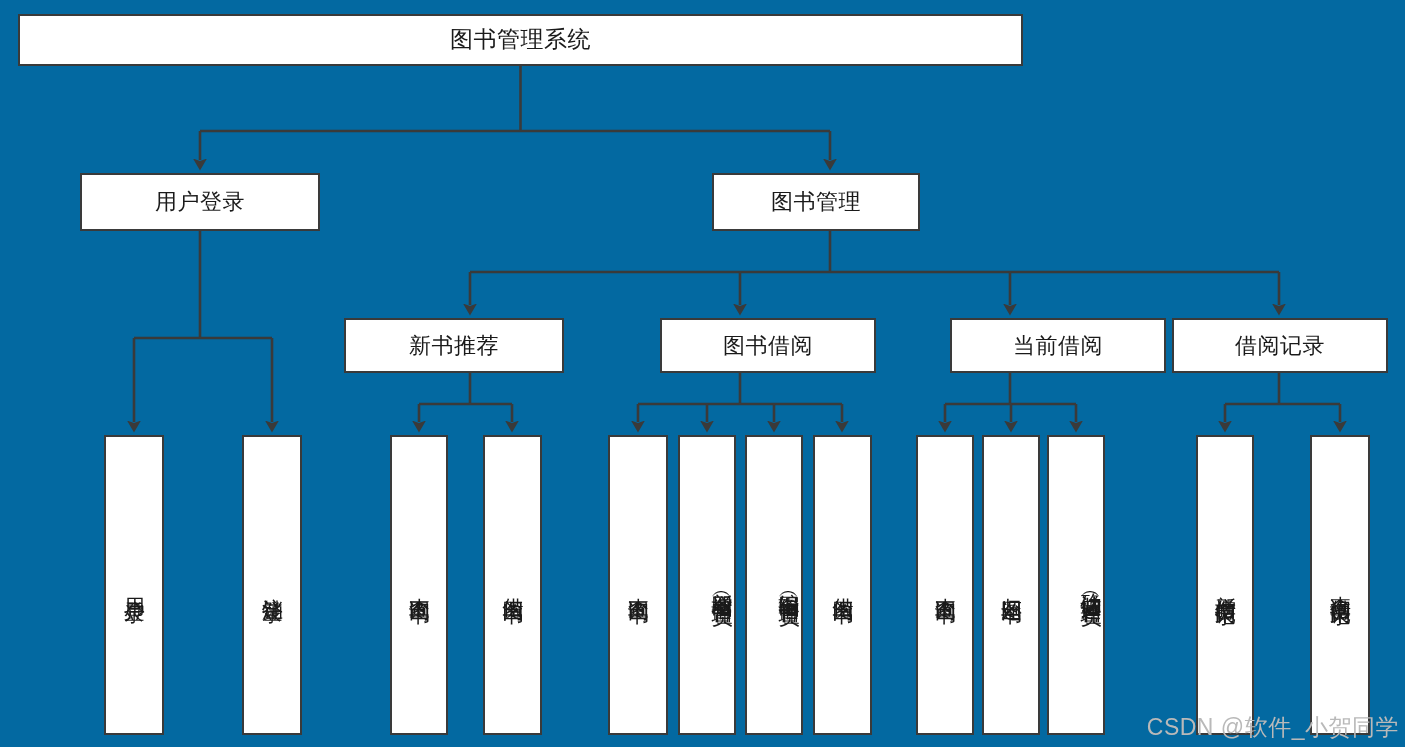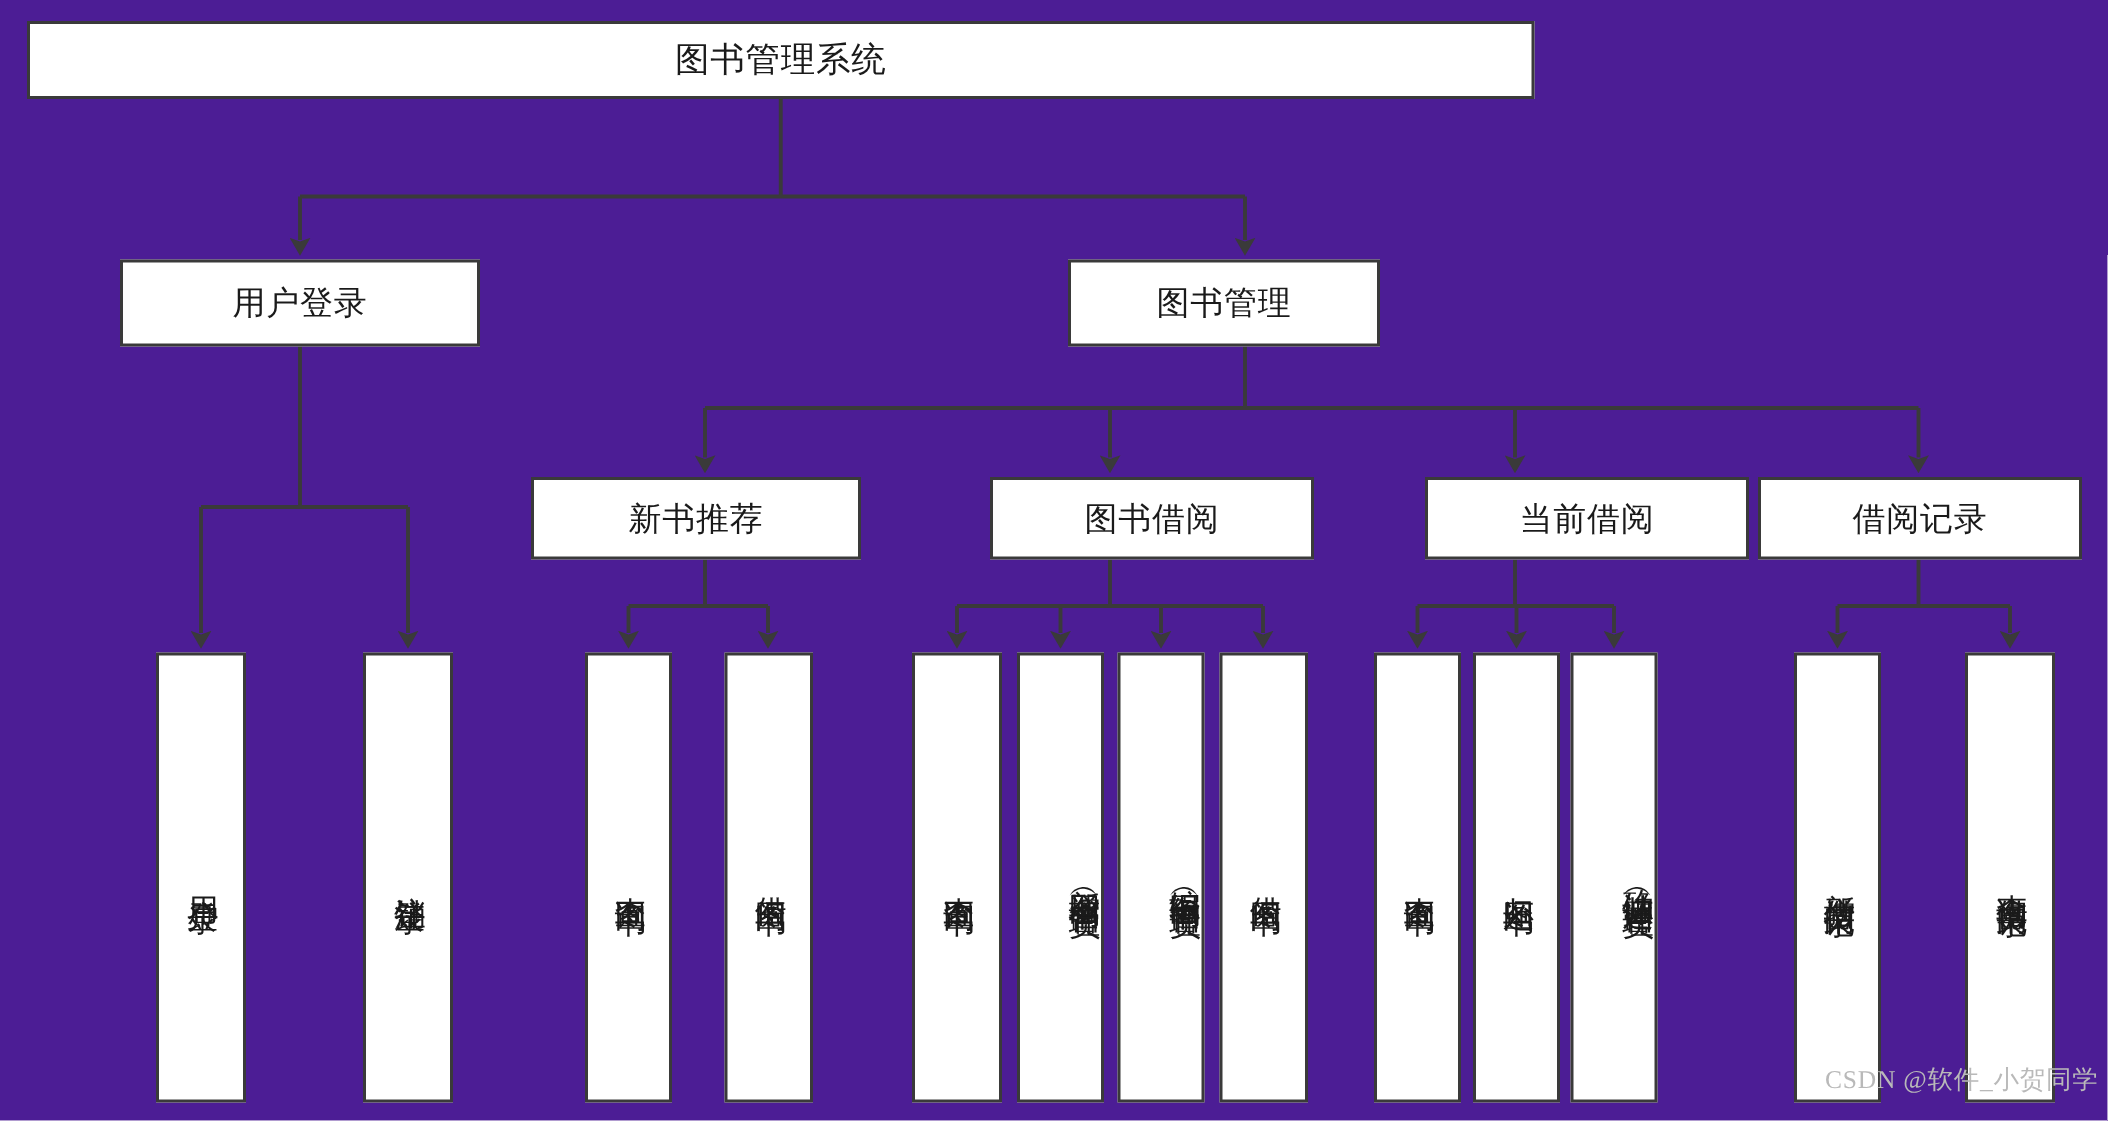--- a/index.html
+++ b/index.html
@@ -7,21 +7,21 @@
     padding: 0;
     background: #ffffff;
   }
   body {
     font-family: "Liberation Sans", "DejaVu Sans", sans-serif;
   }
   #canvas {
     position: relative;
     width: 1405px;
     height: 747px;
-    background: #4c1d95;
+    background: #0369a1;
     overflow: hidden;
   }
   svg.wires {
     position: absolute;
     left: 0;
     top: 0;
     width: 1405px;
     height: 747px;
     pointer-events: none;
   }
@@ -50,26 +50,25 @@
   }
   .node.v.mid {
     align-items: center;
   }
   .node.root {
     font-size: 23px;
   }
   .watermark {
     position: absolute;
     right: 6px;
-    bottom: 16px;
-    font-size: 17px;
+    bottom: 4px;
+    font-size: 23px;
     color: #b9b9b9;
     letter-spacing: 0.5px;
     white-space: nowrap;
-    font-family: Liberation Serif, serif;
   }
 </style>
 </head>
 <body>
 
 <div id="canvas">
 
   <svg class="wires" viewBox="0 0 1405 747">
     <defs>
       <marker id="arrow" markerWidth="12" markerHeight="14" refX="1.5" refY="7" orient="auto" markerUnits="userSpaceOnUse">
@@ -124,21 +123,21 @@
     <span>图书管理系统</span>
   </div>
 
   <div class="node h" style="left:80px; top:173px; width:240px; height:58px;">
     <span>用户登录</span>
   </div>
   <div class="node h" style="left:712px; top:173px; width:208px; height:58px;">
     <span>图书管理</span>
   </div>
 
-  <div class="node h" style="left:354px; top:318px; width:220px; height:55px;">
+  <div class="node h" style="left:344px; top:318px; width:220px; height:55px;">
     <span>新书推荐</span>
   </div>
   <div class="node h" style="left:632px; top:318px; width:216px; height:55px;margin-left:28px;">
     <span>图书借阅</span>
   </div>
   <div class="node h" style="left:950px; top:318px; width:216px; height:55px;">
     <span>当前借阅</span>
   </div>
   <div class="node h" style="left:1172px; top:318px; width:216px; height:55px;">
     <span>借阅记录</span>

